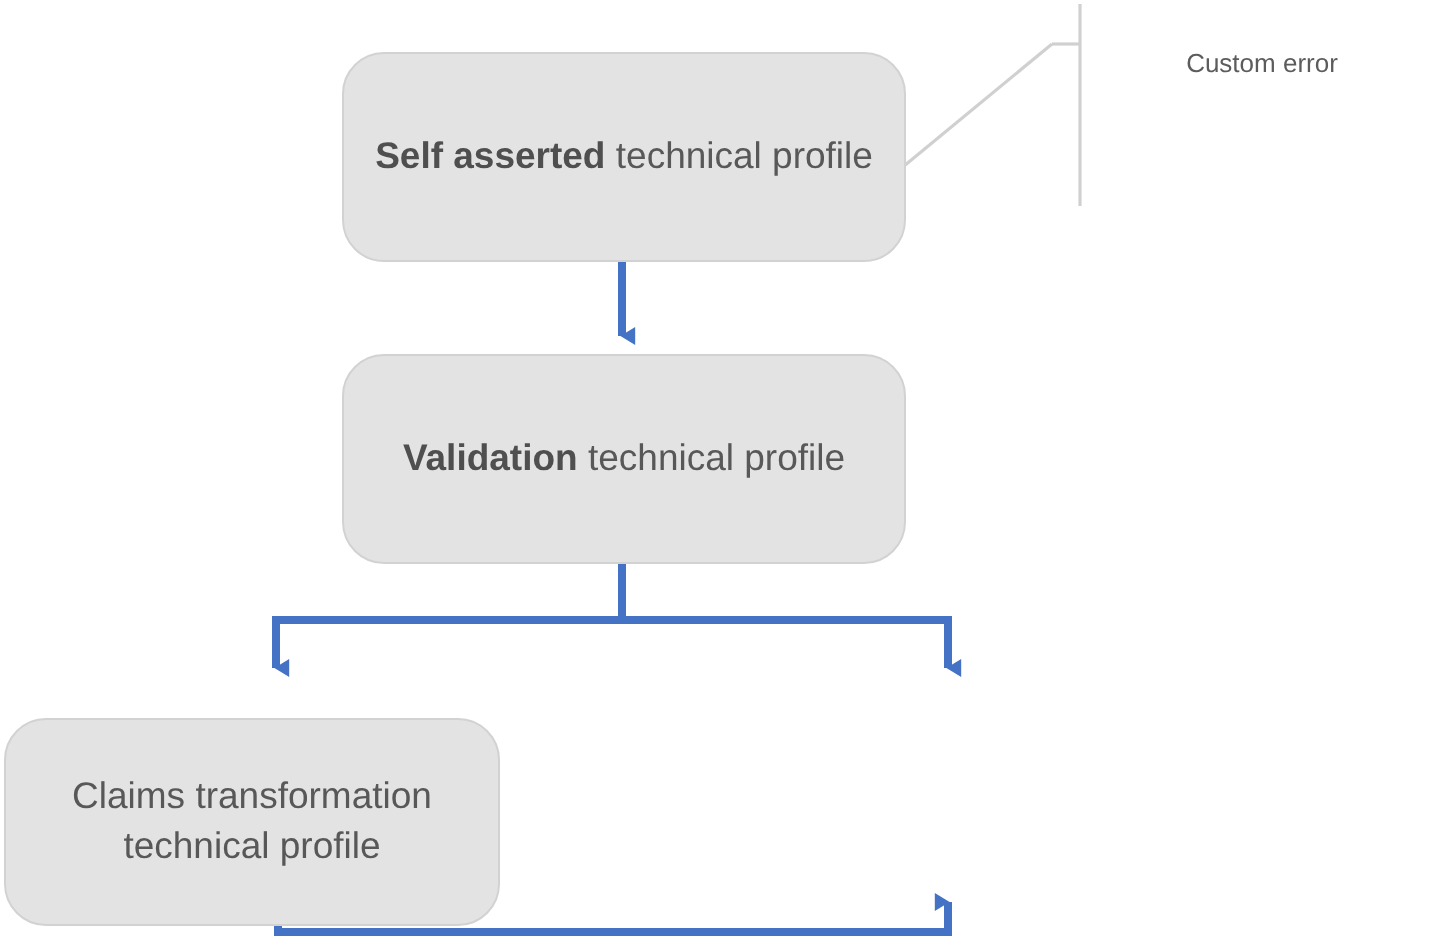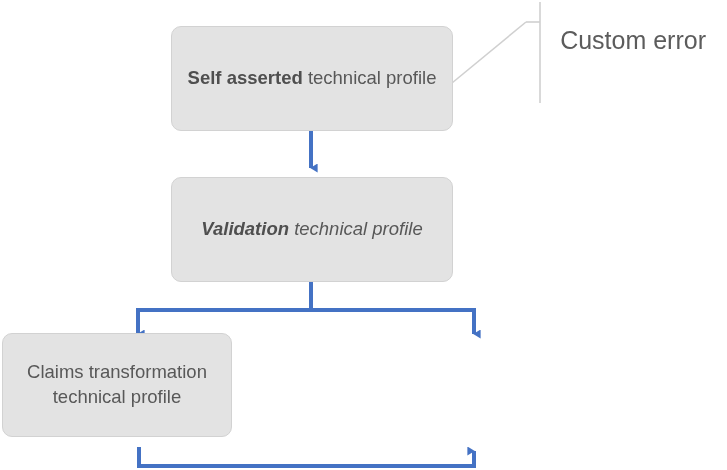--- a/index.html
+++ b/index.html
@@ -21,45 +21,45 @@
     top: 0;
     width: 727px;
     height: 470px;
     pointer-events: none;
   }
   .node {
     position: absolute;
     box-sizing: border-box;
     background: #e3e3e3;
     border: 1px solid #d2d2d2;
-    border-radius: 10px;
+    border-radius: 21px;
     display: flex;
     align-items: center;
     justify-content: center;
     text-align: center;
     color: #585858;
     font-size: 18.5px;
     line-height: 1.35;
     padding: 6px 14px;
   }
   .node .txt { display: block; }
   .node b { font-weight: bold; color: #4f4f4f; }
   .node-1 { left: 171px; top: 26px; width: 282px; height: 105px; }
-  .node-2 { left: 171px; top: 177px; width: 282px; height: 105px; font-style: italic; }
-  .node-3 { left: 2px;   top: 333px; width: 230px; height: 104px; }
+  .node-2 { left: 171px; top: 177px; width: 282px; height: 105px; }
+  .node-3 { left: 2px;   top: 359px; width: 248px; height: 104px; }
   .node-4 { left: 334px; top: 343px; width: 280px; height: 104px; }
 
   .callout-label {
     position: absolute;
     left: 556px;
     top: 23px;
     width: 150px;
-    text-align: right;
+    text-align: center;
     color: #5c5c5c;
-    font-size: 25px;
+    font-size: 13px;
     line-height: 1.38;
   }
 </style>
 </head>
 <body>
 
 <div id="canvas">
 
   <svg id="edge-layer" width="727" height="470" viewBox="0 0 727 470" xmlns="http://www.w3.org/2000/svg">
     <defs>

